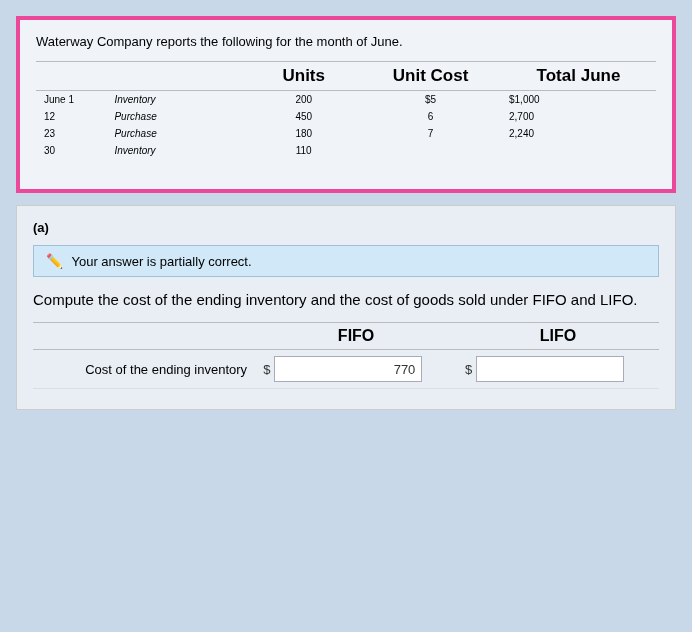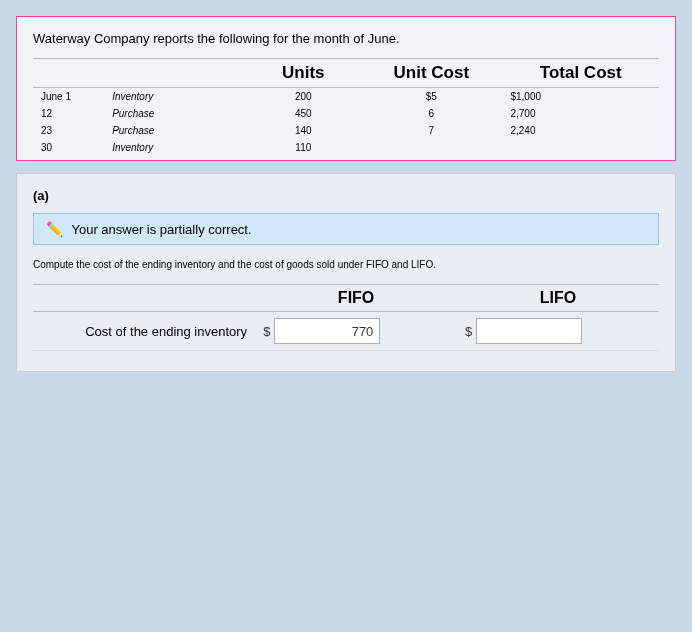--- a/index.html
+++ b/index.html
@@ -6,22 +6,22 @@
     body {
       font-family: Arial, sans-serif;
       font-size: 13px;
       background: #c8d8e8;
       width: 692px;
       min-height: 632px;
       padding: 16px;
     }
     .main-card {
       background: #f0f4f8;
-      border: 1px solid #ec4899;
-      padding: 14px 16px 4px 16px;
+      border: 4px solid #ec4899;
+      padding: 14px 16px 30px 16px;
       margin-bottom: 12px;
     }
     .intro-text {
       font-size: 13px;
       margin-bottom: 12px;
     }
     table.data-table {
       width: 100%;
       border-collapse: collapse;
     }
@@ -65,21 +65,21 @@
       align-items: center;
       gap: 8px;
       margin-bottom: 14px;
       font-size: 13px;
     }
     .pencil-icon {
       color: #2266aa;
       font-size: 14px;
     }
     .compute-text {
-      font-size: 10px;
+      font-size: 15px;
       margin-bottom: 14px;
     }
     .fifo-lifo-table {
       width: 100%;
       border-collapse: collapse;
     }
     .fifo-lifo-table thead tr th {
       text-align: center;
       font-weight: bold;
       font-size: 16px;
@@ -99,21 +99,21 @@
       gap: 4px;
     }
     .dollar-sign {
       font-size: 13px;
       color: #333;
     }
     .answer-input {
       border: 1px solid #aab;
       background: white;
       height: 26px;
-      width: 106px;
+      width: 148px;
       text-align: right;
       padding-right: 6px;
       font-size: 13px;
       color: #333;
     }
     .answer-input.filled {
       color: #333;
     }
     .col-label { width: 220px; text-align: right; }
     .col-fifo { width: 200px; text-align: center; }
@@ -125,42 +125,42 @@
 
 <div class="main-card">
   <div class="intro-text">Waterway Company reports the following for the month of June.</div>
   <table class="data-table">
     <thead>
       <tr>
         <th class="col-date"></th>
         <th class="col-type"></th>
         <th class="col-units">Units</th>
         <th class="col-ucost">Unit Cost</th>
-        <th class="col-tcost">Total Cost</th>
+        <th class="col-tcost">Total June</th>
       </tr>
     </thead>
     <tbody id="table-body">
     <tr>
       <td class="col-date">June 1</td>
       <td class="col-type"><em>Inventory</em></td>
       <td class="col-units">200</td>
       <td class="col-ucost">$5</td>
       <td class="col-tcost">$1,000</td>
     </tr>
         <tr>
       <td class="col-date">12</td>
       <td class="col-type"><em>Purchase</em></td>
       <td class="col-units">450</td>
       <td class="col-ucost">6</td>
       <td class="col-tcost">2,700</td>
     </tr>
         <tr>
       <td class="col-date">23</td>
       <td class="col-type"><em>Purchase</em></td>
-      <td class="col-units">140</td>
+      <td class="col-units">180</td>
       <td class="col-ucost">7</td>
       <td class="col-tcost">2,240</td>
     </tr>
         <tr>
       <td class="col-date">30</td>
       <td class="col-type"><em>Inventory</em></td>
       <td class="col-units">110</td>
       <td class="col-ucost"></td>
       <td class="col-tcost"></td>
     </tr>

